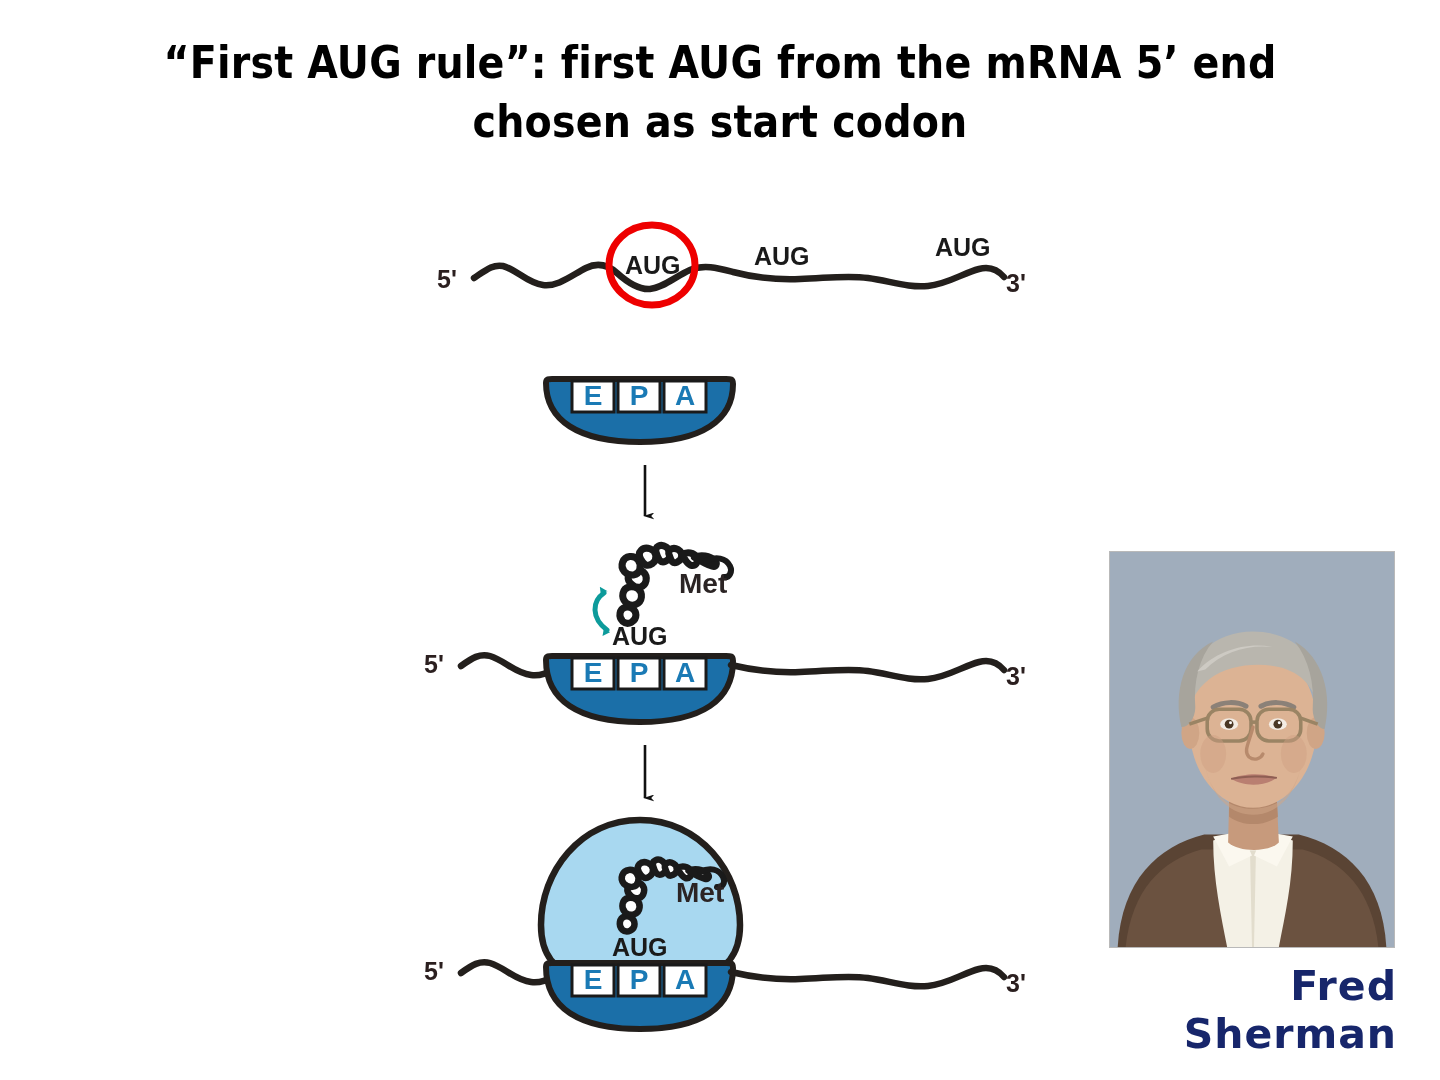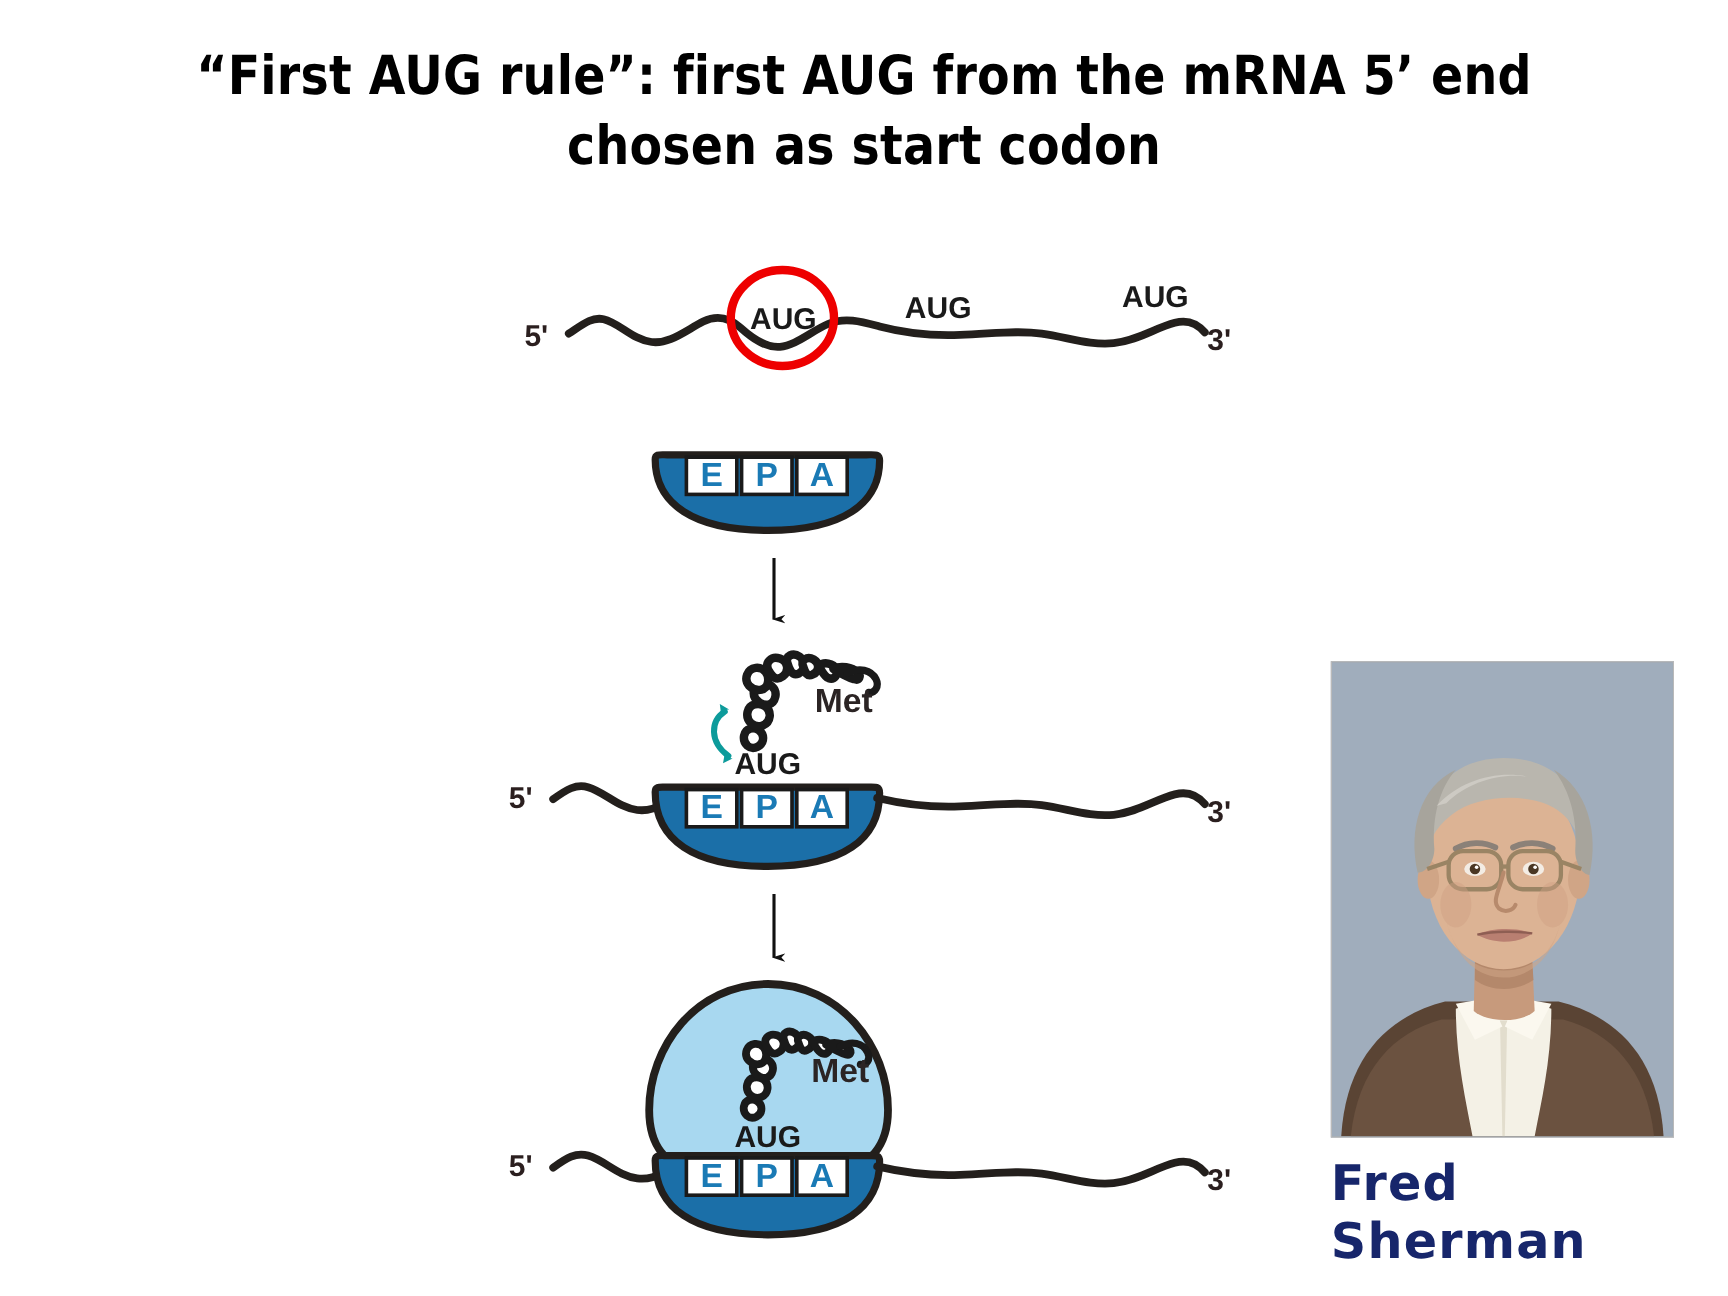--- a/index.html
+++ b/index.html
@@ -54,21 +54,21 @@
     height: 397px;
     border: 1px solid #b9b9b9;
     box-sizing: border-box;
     overflow: hidden;
     position: relative;
     background: #9aa6b2;
   }
   #portrait-svg { display:block; width:100%; height:100%; }
   #portrait-caption {
     margin-top: 14px;
-    text-align: left;
+    text-align: right;
     font-family: "DejaVu Sans", sans-serif;
     font-weight: bold;
     font-size: 41px;
     letter-spacing: 1px;
     color: #17266b;
   }
 
   
   .lbl-aug {
     font-family: "Liberation Sans", sans-serif;

